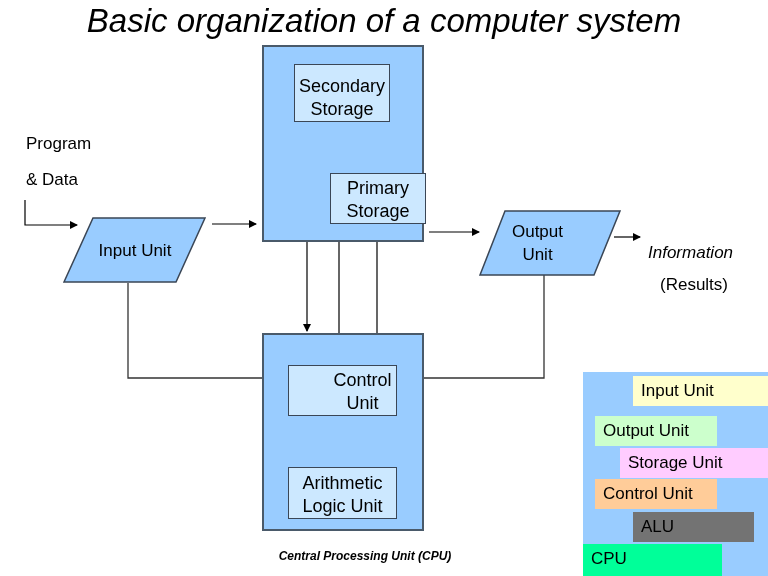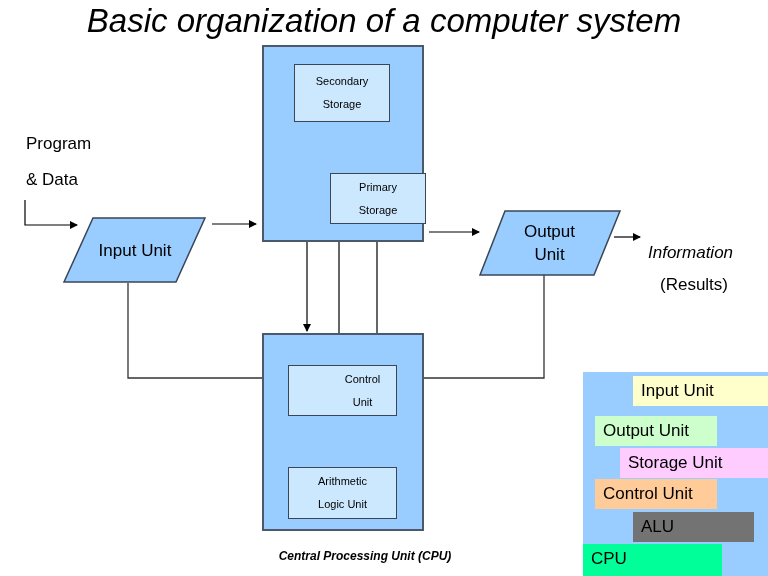--- a/index.html
+++ b/index.html
@@ -2,22 +2,22 @@
 <html><head>
 <meta charset="utf-8">
 <style>
   html, body { margin: 0; padding: 0; background: #ffffff; }
   body { width: 768px; height: 576px; position: relative; overflow: hidden;
          font-family: "Liberation Sans", sans-serif; color: #000; }
   .abs { position: absolute; }
   .title { left: 0; top: 2px; width: 768px; text-align: center; font-size: 33px; font-style: italic; }
   .box { position: absolute; background: #99ccff; border: 2px solid #4a5a6a; box-sizing: border-box; }
   .inner { position: absolute; background: #cce8ff; border: 1.5px solid #3a4656; box-sizing: border-box;
-           display: flex; align-items: center; justify-content: center; text-align: center;
-           font-size: 11px; line-height: 23px; }
+           display: flex; align-items: flex-end; justify-content: center; text-align: center;
+           font-size: 18px; line-height: 23px; }
   .lbl { position: absolute; font-size: 17px; white-space: nowrap; }
   .caption { position: absolute; left: 210px; top: 549px; width: 310px; text-align: center;
              font-size: 12px; font-weight: bold; font-style: italic; }
   .para-text { position: absolute; font-size: 17px; line-height: 23px; text-align: center;
                display: flex; align-items: center; justify-content: center; }
   svg.wires { position: absolute; left: 0; top: 0; }
   .legend { position: absolute; left: 583px; top: 372px; width: 185px; height: 204px; background: #99ccff; }
   .leg { position: absolute; font-size: 17px; line-height: 30px; box-sizing: border-box; padding-left: 8px; white-space: nowrap; overflow: hidden; }
 </style>
 </head>
@@ -83,21 +83,21 @@
   </div>
 </div>
 <div class="inner" style="left:288px; top:467px; width:109px; height:52px;">
   <div>
     <div>Arithmetic</div>
     <div>Logic Unit</div>
   </div>
 </div>
 
 <div class="para-text" style="left:70px; top:236px; width:130px; height:28px;">Input Unit</div>
-<div class="para-text" style="left:492px; top:220px; width:115px; height:46px;">
+<div class="para-text" style="left:480px; top:220px; width:115px; height:46px;">
   <div>
     <div>Output</div>
     <div>Unit</div>
   </div>
 </div>
 
 <div class="lbl" style="left:26px; top:134px;">Program</div>
 <div class="lbl" style="left:26px; top:170px;">&amp; Data</div>
 <div class="lbl" style="left:648px; top:243px;font-style:italic;">Information</div>
 <div class="lbl" style="left:660px; top:275px;">(Results)</div>

